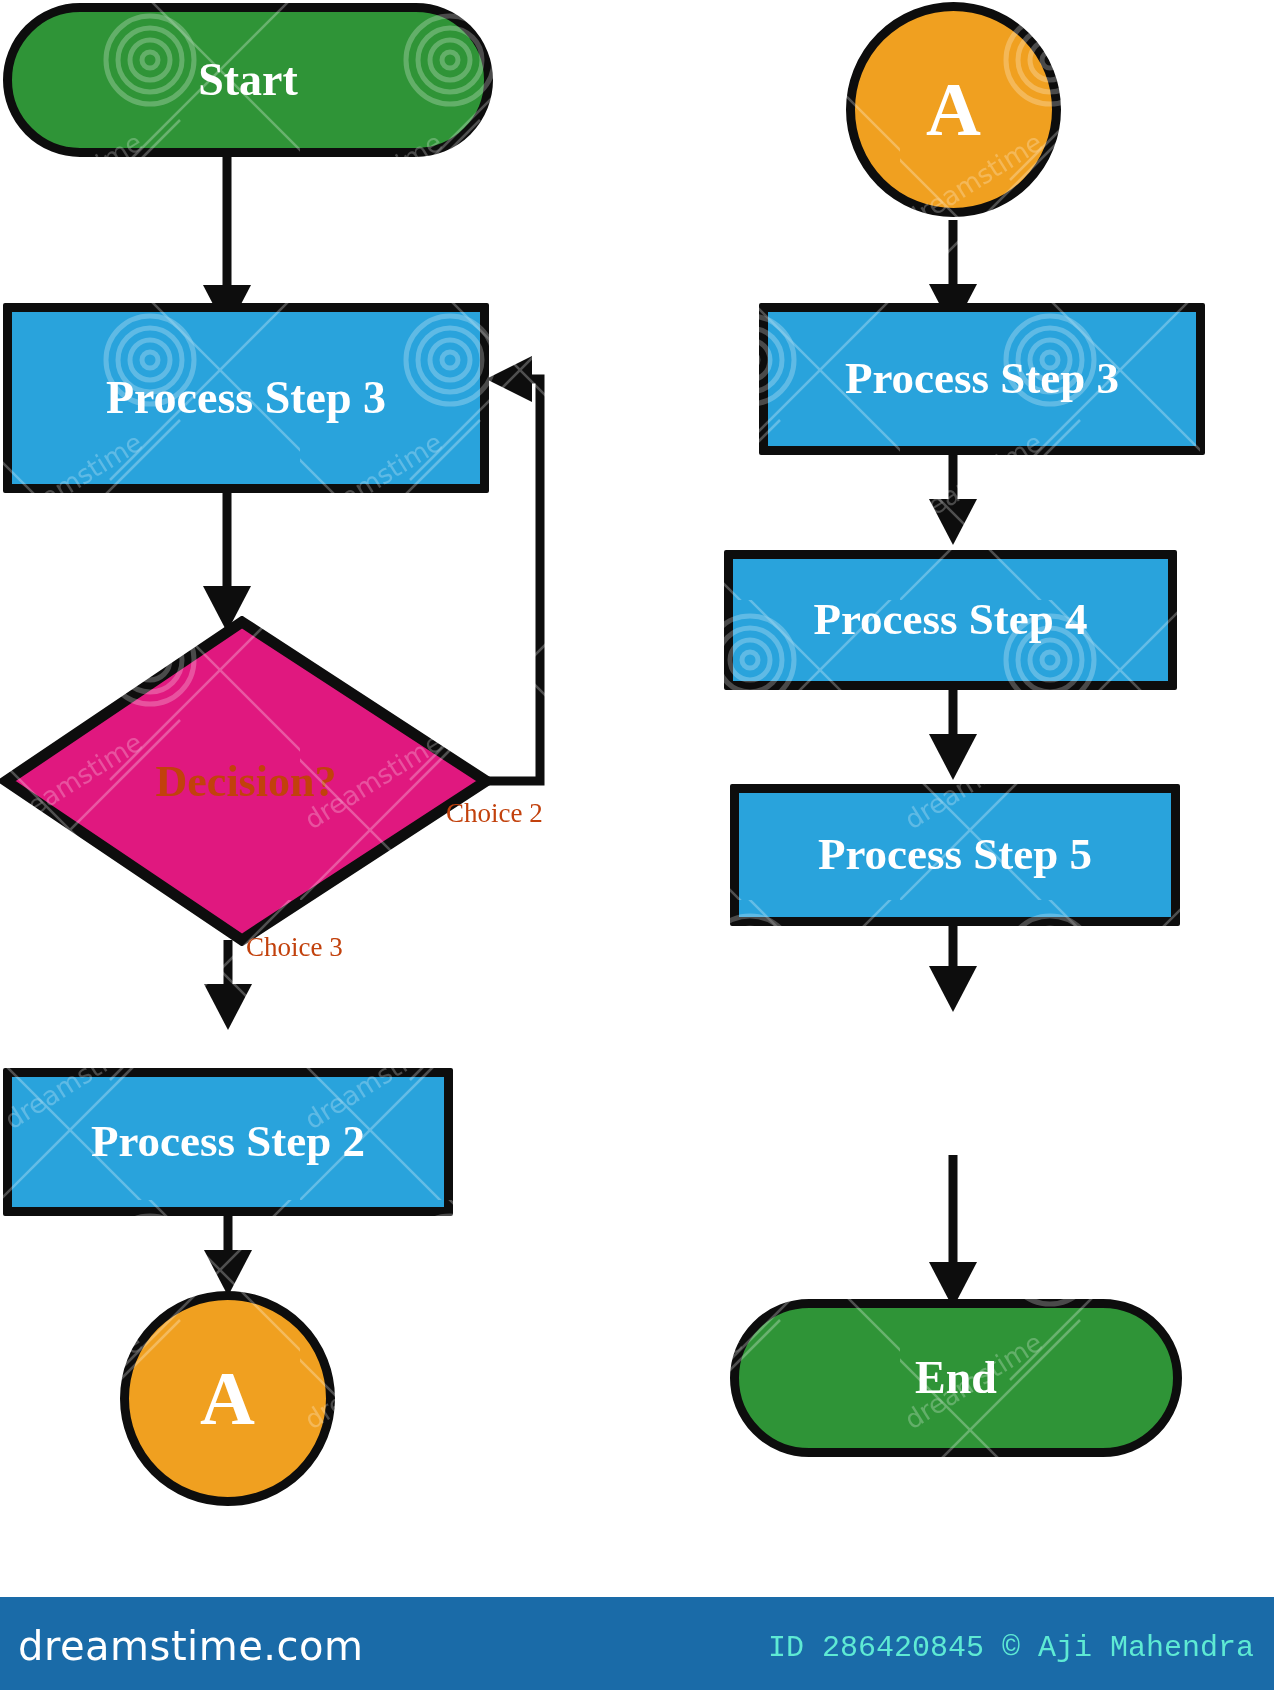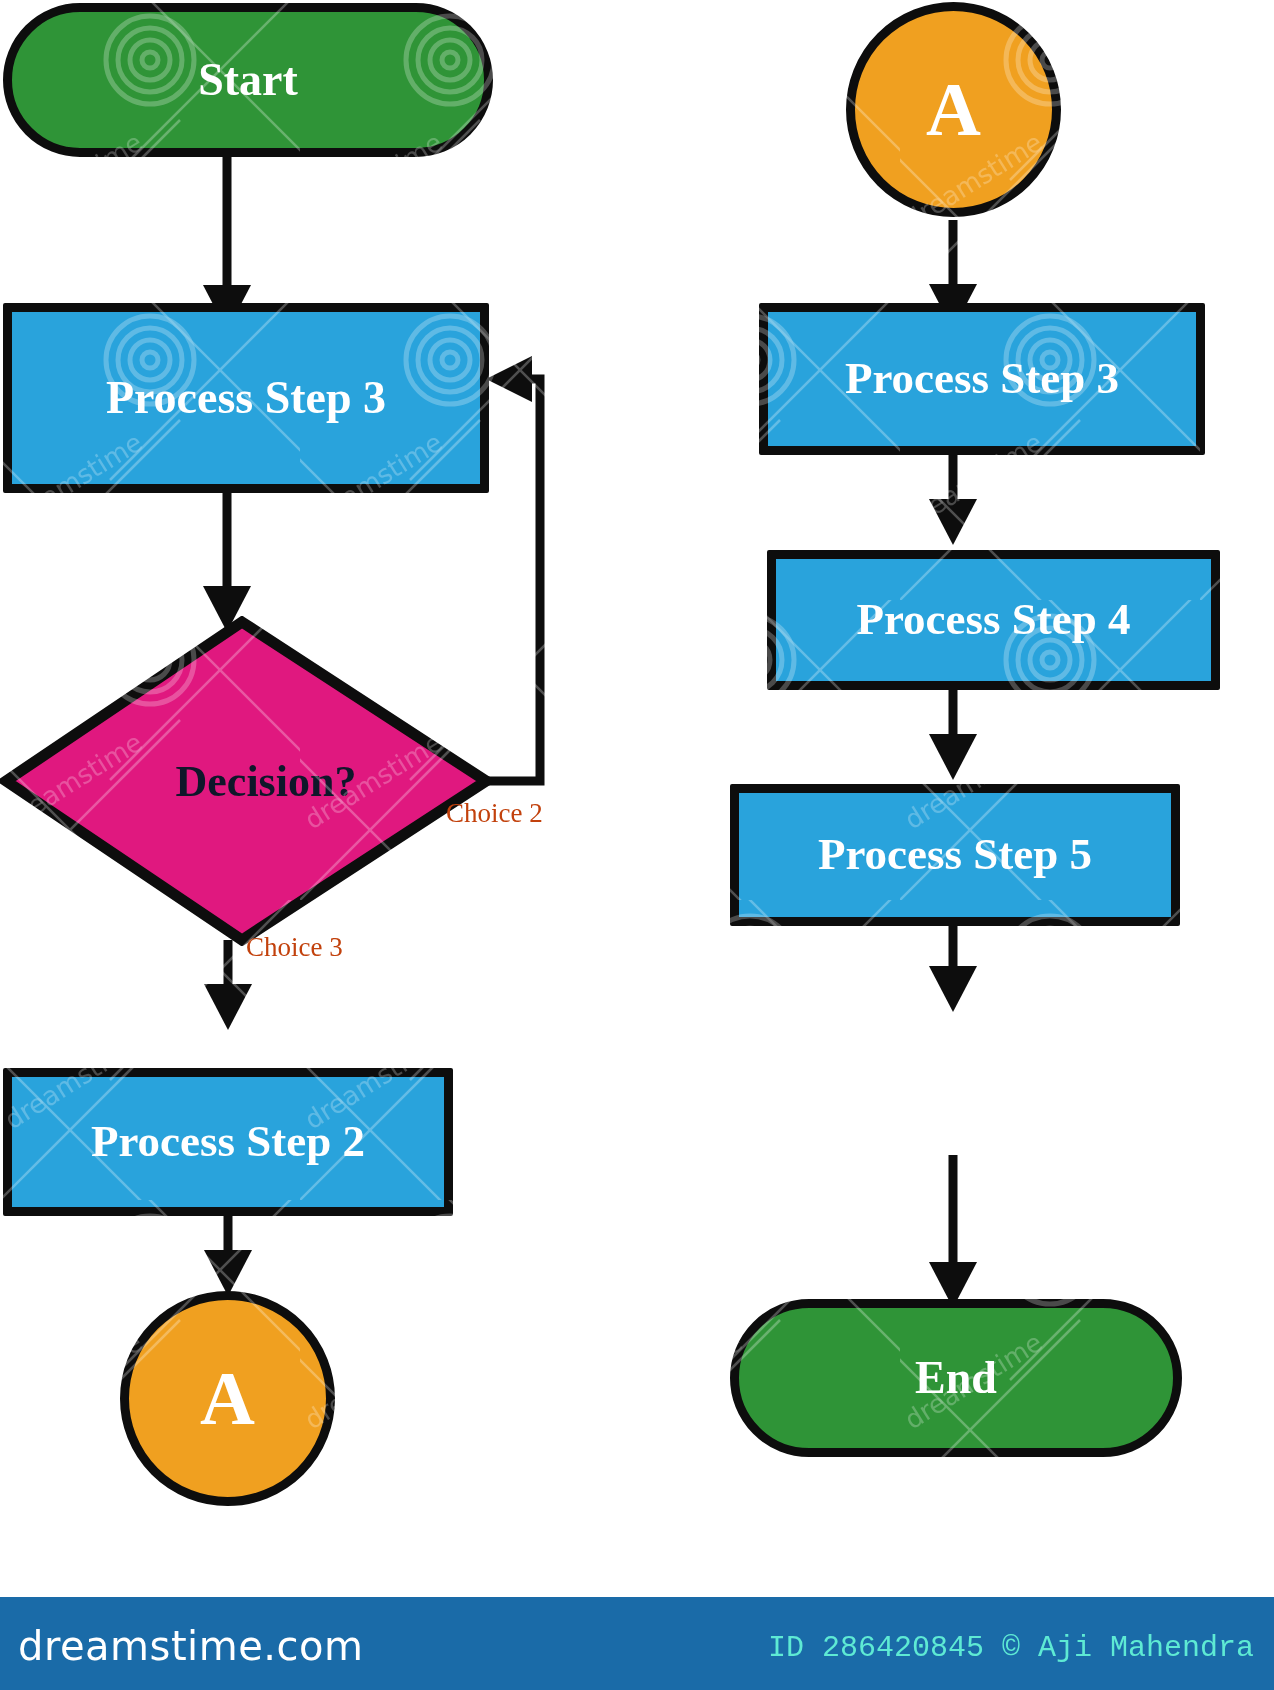--- a/index.html
+++ b/index.html
@@ -53,24 +53,23 @@
   }
   .decision-wrap svg { display: block; }
   .decision-label {
     position: absolute;
     left: 0; top: 0;
     width: 100%;
     height: 100%;
     display: flex;
     align-items: center;
     justify-content: center;
-    color: #0f172a;
+    color: #c2410c;
     font-weight: bold;
     pointer-events: none;
-    margin-left: 20px;
   }
   .edge-label {
     position: absolute;
     color: #c2410c;
     font-weight: normal;
     font-size: 27px;
     white-space: nowrap;
     z-index: 4;
   }
   #wires {
@@ -199,21 +198,21 @@
   </div>
 
   <div class="node connector-circle" style="left:846px; top:2px; width:215px; height:215px; font-size:76px;">
     <span>A</span>
   </div>
 
   <div class="node process" style="left:727px; top:303px; width:446px; height:152px; font-size:45px;margin-left:32px;">
     <span>Process Step 3</span>
   </div>
 
-  <div class="node process" style="left:767px; top:550px; width:453px; height:140px; font-size:45px;">
+  <div class="node process" style="left:724px; top:550px; width:453px; height:140px; font-size:45px;">
     <span>Process Step 4</span>
   </div>
 
   <div class="node process" style="left:730px; top:784px; width:450px; height:142px; font-size:45px;text-align:right;">
     <span>Process Step 5</span>
   </div>
 
 
   <div class="node terminator" style="left:730px; top:1299px; width:452px; height:158px; font-size:46px;">
     <span>End</span>

